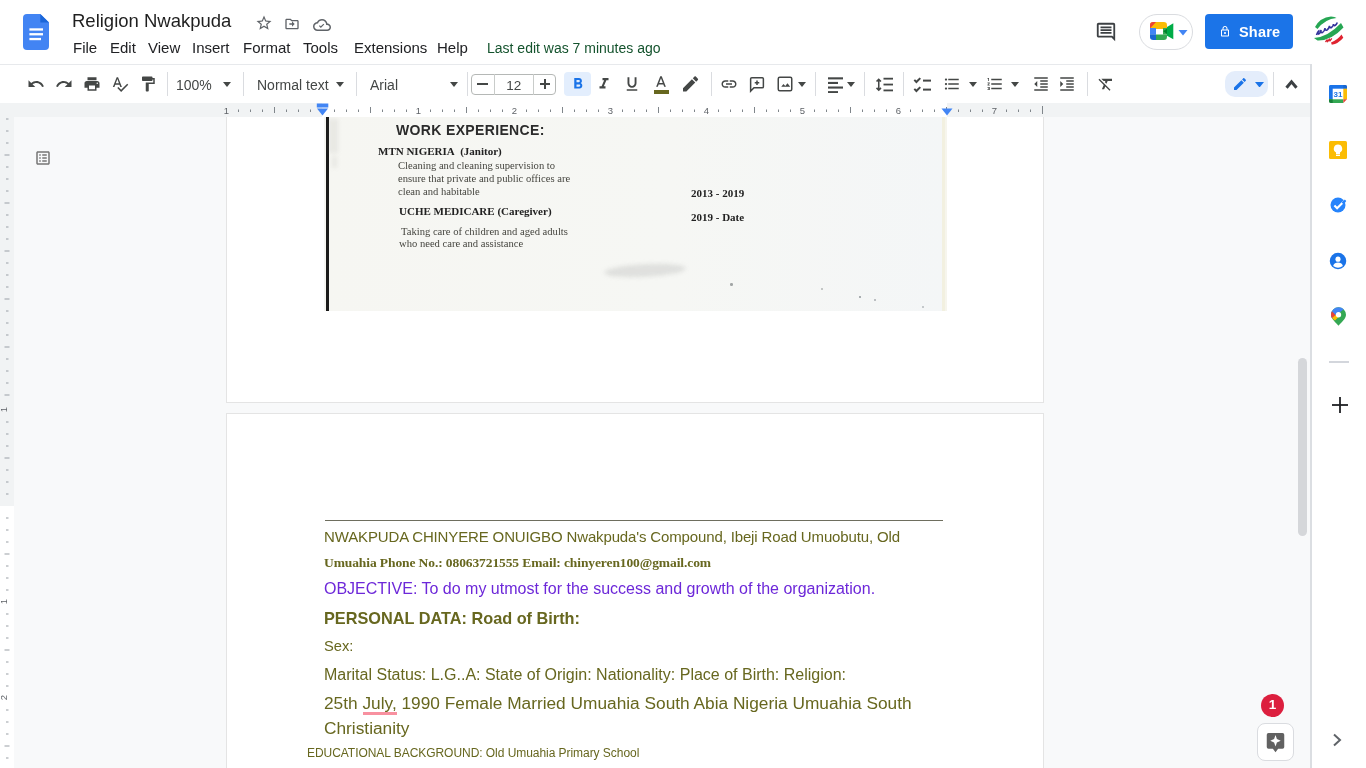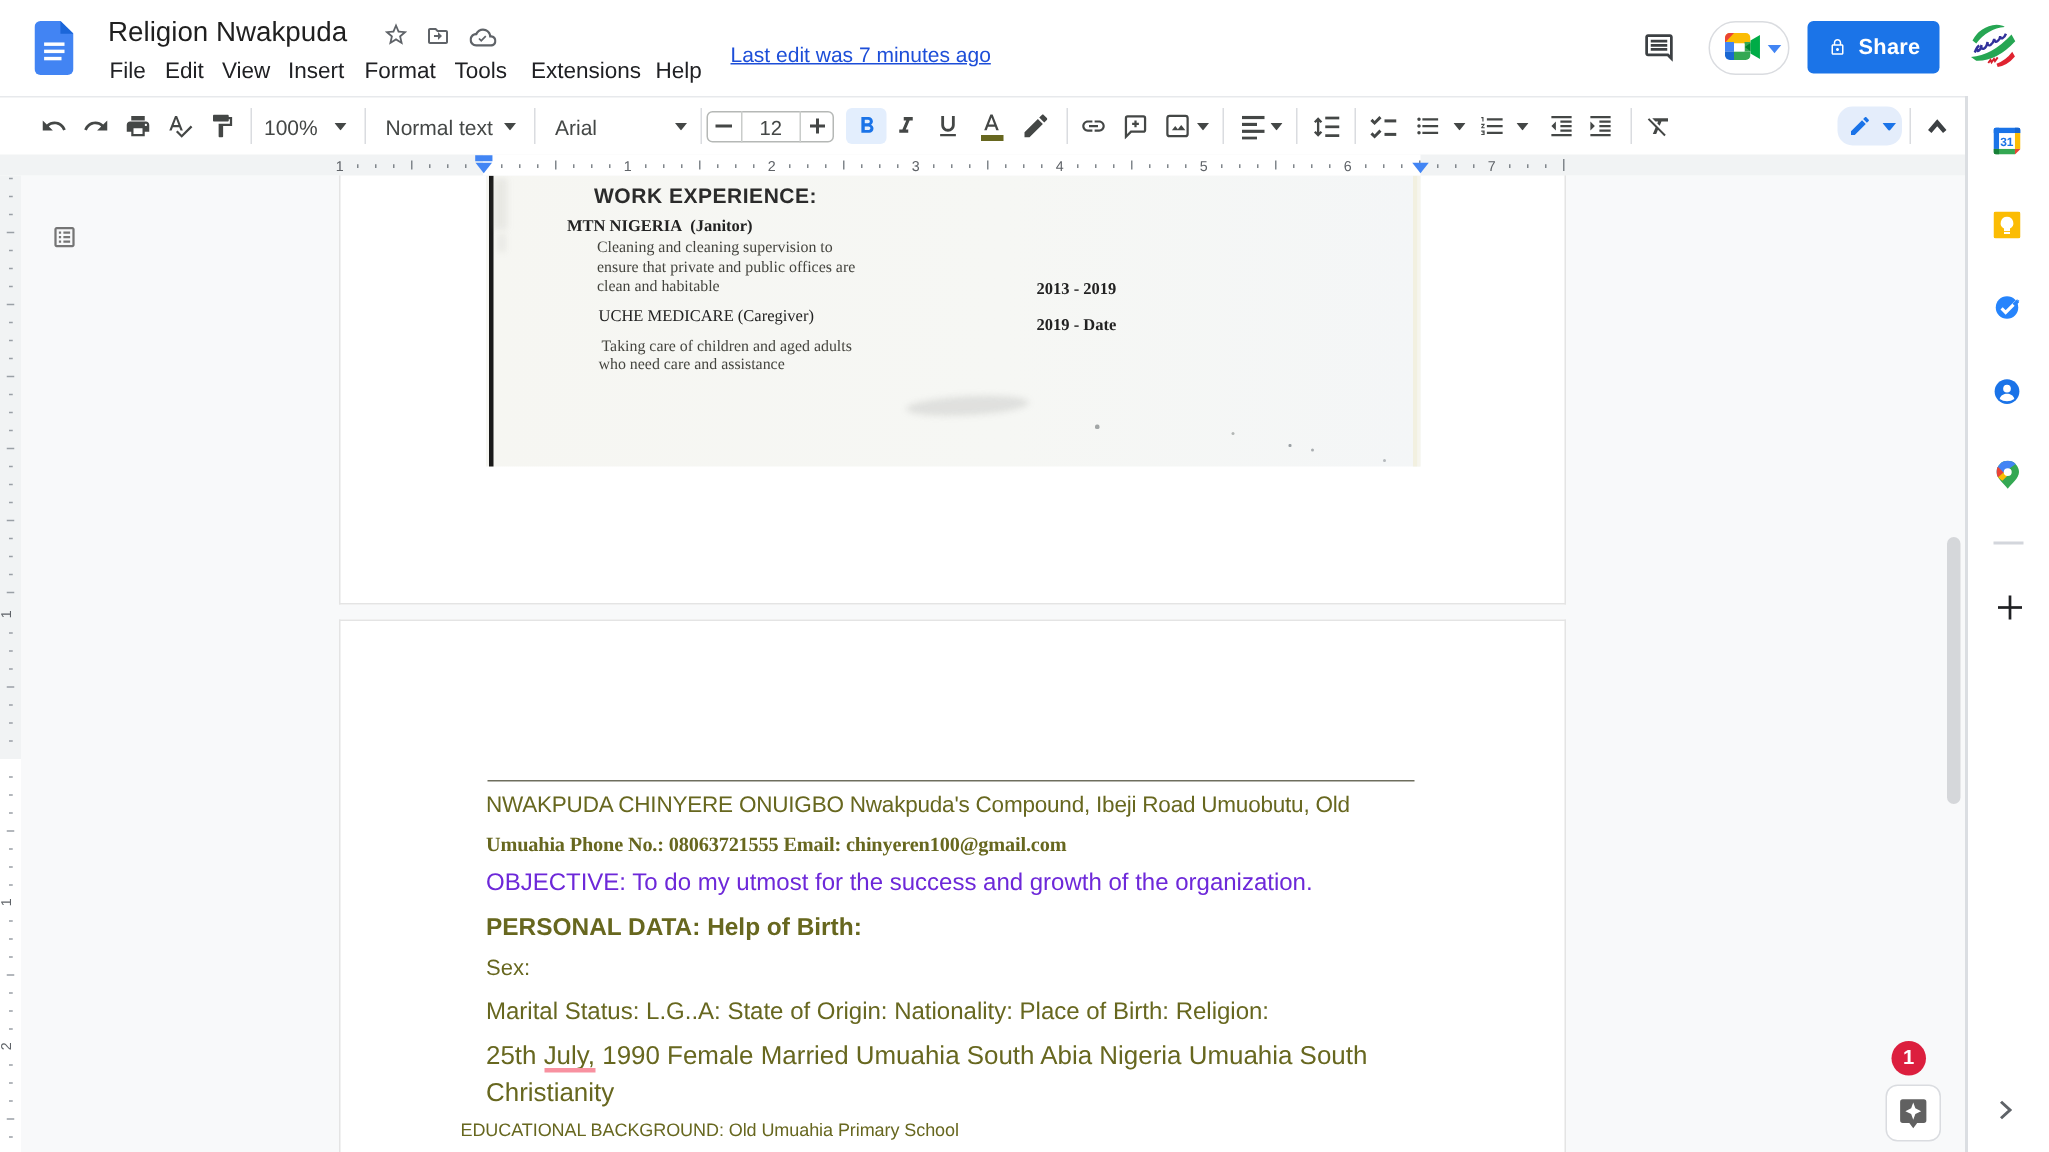--- a/index.html
+++ b/index.html
@@ -83,29 +83,29 @@
 <div class="a" style="left:730px;top:283px;width:2.5px;height:2.5px;background:#a2a6a6;border-radius:50%;"></div>
 <div class="a" style="left:821px;top:288px;width:2px;height:2px;background:#b2b6b4;border-radius:50%;"></div>
 <div class="a" style="left:874px;top:299px;width:2px;height:2px;background:#a9adb0;border-radius:50%;"></div>
 <div class="a" style="left:922px;top:306px;width:2px;height:2px;background:#b5b9bc;border-radius:50%;"></div>
 <div class="a" style="left:859px;top:296px;width:1.5px;height:1.5px;background:#9aa0a4;border-radius:50%;"></div>
 
 <div class="a" style="left:396px;top:122px;font-weight:bold;font-size:14px;letter-spacing:.35px;color:#2b2b2b;">WORK EXPERIENCE:</div>
 <div class="a" style="left:378px;top:144.5px;font-family:'Liberation Serif',serif;font-weight:bold;font-size:11px;color:#222;">MTN NIGERIA&nbsp; (Janitor)</div>
 <div class="a" style="left:691px;top:145.5px;font-family:'Liberation Serif',serif;font-weight:bold;font-size:11px;color:#222;margin-top:41px;">2013 - 2019</div>
 <div class="a" style="left:398px;top:160px;font-family:'Liberation Serif',serif;font-size:10.6px;line-height:12.8px;color:#45453f;">Cleaning and cleaning supervision to<br>ensure that private and public offices are<br>clean and habitable</div>
-<div class="a" style="left:399px;top:204.5px;font-family:'Liberation Serif',serif;font-weight:normal;font-size:11px;color:#222;">UCHE MEDICARE (Caregiver)</div>
+<div class="a" style="left:399px;top:204.5px;font-family:'Liberation Serif',serif;font-weight:bold;font-size:11px;color:#222;">UCHE MEDICARE (Caregiver)</div>
 <div class="a" style="left:691px;top:210.5px;font-family:'Liberation Serif',serif;font-weight:bold;font-size:11px;color:#222;">2019 - Date</div>
 <div class="a" style="left:401px;top:226px;font-family:'Liberation Serif',serif;font-size:10.6px;line-height:12.4px;color:#45453f;">Taking care of children and aged adults<br><span style="margin-left:-2px">who need care and assistance</span></div>
 
 <div class="a" style="left:325px;top:520px;width:618px;height:1px;background:#6e6e5e;"></div>
 <div class="a" id="L1" style="left:324px;top:528px;font-size:15px;letter-spacing:-0.14px;color:#67671f;">NWAKPUDA CHINYERE ONUIGBO Nwakpuda's Compound, Ibeji Road Umuobutu, Old</div>
 <div class="a" id="L2" style="left:324px;top:555px;font-family:'Liberation Serif',serif;font-weight:bold;font-size:13.5px;letter-spacing:-0.1px;color:#67671f;">Umuahia Phone No.: 08063721555 Email: chinyeren100@gmail.com</div>
 <div class="a" id="L3" style="left:324px;top:580px;font-size:16px;color:#6d28d9;">OBJECTIVE: To do my utmost for the success and growth of the organization.</div>
-<div class="a" id="L4" style="left:324px;top:609px;font-weight:bold;font-size:16.3px;color:#67671f;">PERSONAL DATA: Help of Birth:</div>
+<div class="a" id="L4" style="left:324px;top:609px;font-weight:bold;font-size:16.3px;color:#67671f;">PERSONAL DATA: Road of Birth:</div>
 <div class="a" id="L5" style="left:324px;top:638px;font-size:14.7px;color:#67671f;">Sex:</div>
 <div class="a" id="L6" style="left:324px;top:666px;font-size:16px;color:#67671f;">Marital Status: L.G..A: State of Origin: Nationality: Place of Birth: Religion:</div>
 <div class="a" id="L7" style="left:324px;top:693px;font-size:17.3px;color:#67671f;">25th July, 1990 Female Married Umuahia South Abia Nigeria Umuahia South</div>
 <div class="a" id="L8" style="left:324px;top:718px;font-size:17.3px;color:#67671f;">Christianity</div>
 <div class="a" id="L9" style="left:307px;top:746px;font-size:12px;letter-spacing:-0.05px;color:#67671f;">EDUCATIONAL BACKGROUND: Old Umuahia Primary School</div>
 <div class="a" style="left:362.5px;top:711.5px;width:34.5px;height:3.4px;background:#f891a0;"></div>
 
 <div class="a" style="left:0;top:0;width:1366px;height:103px;background:#fff;"></div>
 <div class="a" style="left:0;top:63.5px;width:1366px;height:1px;background:#e7e9ec;"></div>
 
@@ -136,21 +136,21 @@
 <div class="a" style="left:73px;top:39px;font-size:15px;color:#202124;">
 <span style="position:absolute;left:0;">File</span>
 <span style="position:absolute;left:37px;">Edit</span>
 <span style="position:absolute;left:75px;">View</span>
 <span style="position:absolute;left:119px;">Insert</span>
 <span style="position:absolute;left:170px;">Format</span>
 <span style="position:absolute;left:230px;">Tools</span>
 <span style="position:absolute;left:281px;">Extensions</span>
 <span style="position:absolute;left:364px;">Help</span>
 </div>
-<div class="a" style="left:487px;top:28px;font-size:14px;color:#1d4ed8;text-decoration:underline;">Last edit was 7 minutes ago</div>
+<div class="a" style="left:487px;top:40px;font-size:14px;color:#14532d;">Last edit was 7 minutes ago</div>
 
 <svg class="ic" style="left:1095px;top:21px;" width="22" height="22" viewBox="0 0 24 24" fill="#3c4043">
     <path d="M21.99 4c0-1.1-.89-2-1.99-2H4c-1.1 0-2 .9-2 2v12c0 1.1.9 2 2 2h14l4 4-.01-18zM20 4v13.17L18.83 16H4V4h16zM6 12h12v2H6zm0-3h12v2H6zm0-3h12v2H6z"></path>
   </svg>
 
 <div class="a" style="left:1139px;top:14px;width:54px;height:36px;border:1px solid #dadce0;border-radius:18px;background:#fff;"></div>
 <svg class="a" style="left:1150px;top:21px;" width="24" height="21" viewBox="0 0 24 21">
 <defs>
       <clipPath id="mb">
         <rect x="0" y="1" width="17" height="18" rx="3.2"></rect>

